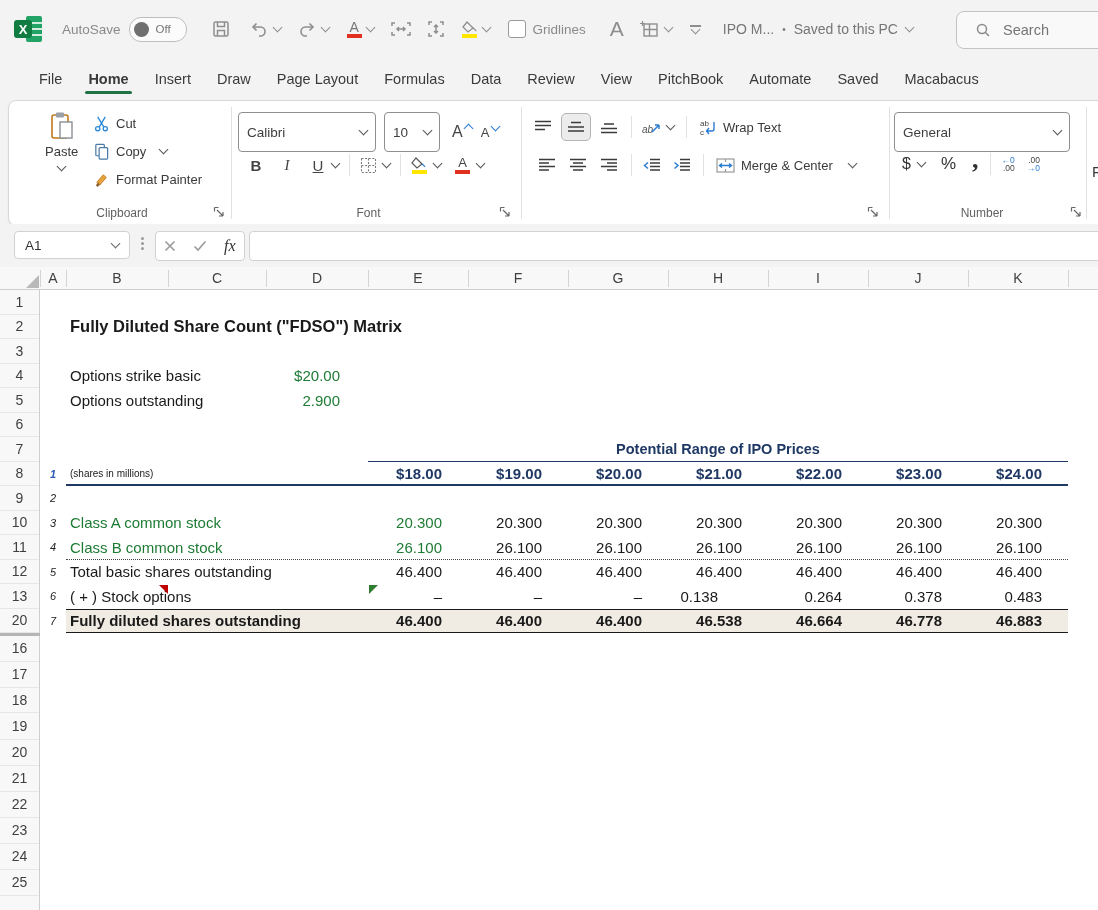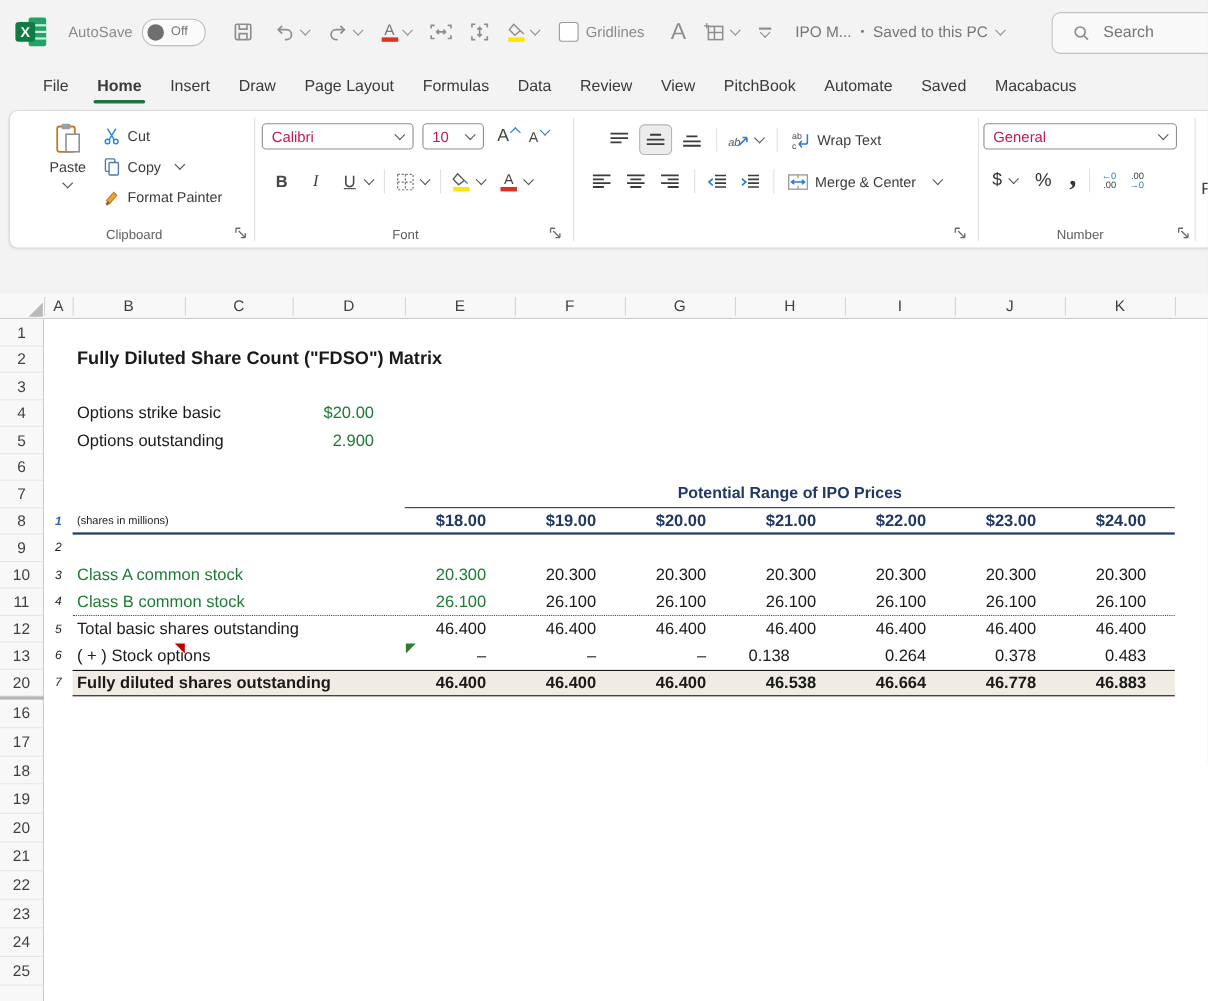--- a/index.html
+++ b/index.html
@@ -38,21 +38,21 @@
   .mtab.active:after{content:"";position:absolute;left:10px;right:10px;bottom:5px;height:3px;border-radius:2px;background:var(--excel-green);}
   
   #ribbon-panel{position:absolute;left:8px;top:100px;width:1102px;height:124px;background:#fff;
         border:1px solid #d8d8d8;border-radius:8px 0 0 8px;box-shadow:0 1px 2px rgba(0,0,0,.06);}
   .rgroup{position:absolute;top:0;height:122px;}
   .rgroup .gfoot{position:absolute;bottom:3px;left:0;right:14px;text-align:center;font-size:12px;color:#5f5f5f;}
   .launcher{position:absolute;bottom:5px;right:2px;width:12px;height:12px;color:#666;}
   .rsep{position:absolute;top:6px;bottom:6px;width:1px;background:#e1e1e1;}
   .ritem{display:flex;align-items:center;gap:6px;font-size:13px;color:#3a3a3a;height:24px;}
   .combo{display:flex;align-items:center;justify-content:space-between;background:#fff;border:1px solid #8f8f8f;
-        border-radius:4px;height:24px;padding:0 8px;font-size:13.5px;color:#be185d;box-sizing:border-box;}
+        border-radius:4px;height:40px;padding:0 8px;font-size:13.5px;color:#404040;box-sizing:border-box;}
   .bigbtn{display:flex;flex-direction:column;align-items:center;color:#3a3a3a;font-size:13px;}
   .fontbtn{font-size:15px;color:#444;width:24px;height:24px;display:flex;align-items:center;justify-content:center;}
   .selbtn{background:#ececec;border:1px solid #b5b5b5;border-radius:5px;}
   .mini{font-size:8.5px;line-height:8px;color:#444;text-align:right;}
   .mini b{color:#2b7cd3;font-weight:400;}
   .numglyph{font-size:16px;color:#333;}
   .icbox{display:inline-flex;align-items:center;justify-content:center;}
   
   #fbar{position:absolute;left:0;top:224px;width:100%;height:43px;background:#f3f3f3;display:flex;align-items:center;}
   #namebox{position:absolute;left:14px;top:7px;width:116px;height:28px;background:#fff;border:1px solid #d1d1d1;
@@ -310,21 +310,21 @@
       <span class="launcher">
         <svg width="12" height="12" viewBox="0 0 12 12" fill="none" stroke="#666" stroke-width="1.2">
           <path d="M1.5 1.5h4M1.5 1.5v4"></path>
             <path d="M4 4l6 6M10 10h-4M10 10V6"></path>
         </svg>
         </span>
     </div>
     <div class="rsep" style="left:512px"></div>
 
     <div class="rgroup" style="left:519px;width:353px">
-      <div style="position:absolute;left:22px;top:12px;display:flex;align-items:center">
+      <div style="position:absolute;left:2px;top:12px;display:flex;align-items:center">
         <span class="icbox" style="width:26px;height:24px">
           <svg width="18" height="15" viewBox="0 0 18 15" stroke="#3b3b3b" stroke-width="1.6">
               <path d="M1 1.5h16M1 5.5h16M1 9.5h10"></path>
             </svg>
           </span>
         <span class="icbox selbtn" style="width:28px;height:26px;margin-left:5px">
           <svg width="18" height="15" viewBox="0 0 18 15" stroke="#3b3b3b" stroke-width="1.6">
               <path d="M4 2.5h10M1 7h16M1 11h16"></path>
             </svg>
           </span>
@@ -425,20 +425,47 @@
         <svg width="12" height="12" viewBox="0 0 12 12" fill="none" stroke="#666" stroke-width="1.2">
           <path d="M1.5 1.5h4M1.5 1.5v4"></path>
             <path d="M4 4l6 6M10 10h-4M10 10V6"></path>
         </svg>
         </span>
     </div>
     <div class="rsep" style="left:1077px"></div>
     <span style="position:absolute;left:1083px;top:62px;font-size:15px;color:#3a3a3a">F</span>
   </div>
 
+  <div id="fbar">
+    <div id="namebox">
+      <span>A1</span>
+        <span class="chev" style="color:#666"></span>
+    </div>
+    <div id="fb-dots">
+        <i></i>
+        <i></i>
+        <i></i>
+      </div>
+    <div id="fb-btns">
+      <span>
+        <svg width="12" height="12" viewBox="0 0 12 12" stroke="#9a9a9a" stroke-width="1.6">
+            <path d="M1.5 1.5l9 9M10.5 1.5l-9 9"></path>
+          </svg>
+        </span>
+      <span>
+        <svg width="14" height="12" viewBox="0 0 14 12" fill="none" stroke="#9a9a9a" stroke-width="1.6">
+            <path d="M1.5 6.5L5 10L12.5 1.5"></path>
+          </svg>
+        </span>
+      <span id="fx-label">fx</span>
+    </div>
+    <div id="formula-field">
+      <input readonly="" value="" style="">
+    </div>
+  </div>
 
   <div id="grid">
     <div id="colhdr">
         <div class="colcell" style="left: 40px; width: 26px;">A</div>
         <div class="colcell" style="left: 66px; width: 102px;">B</div>
         <div class="colcell" style="left: 168px; width: 98px;">C</div>
         <div class="colcell" style="left: 266px; width: 102px;">D</div>
         <div class="colcell" style="left: 368px; width: 100px;">E</div>
         <div class="colcell" style="left: 468px; width: 100px;">F</div>
         <div class="colcell" style="left: 568px; width: 100px;">G</div>

